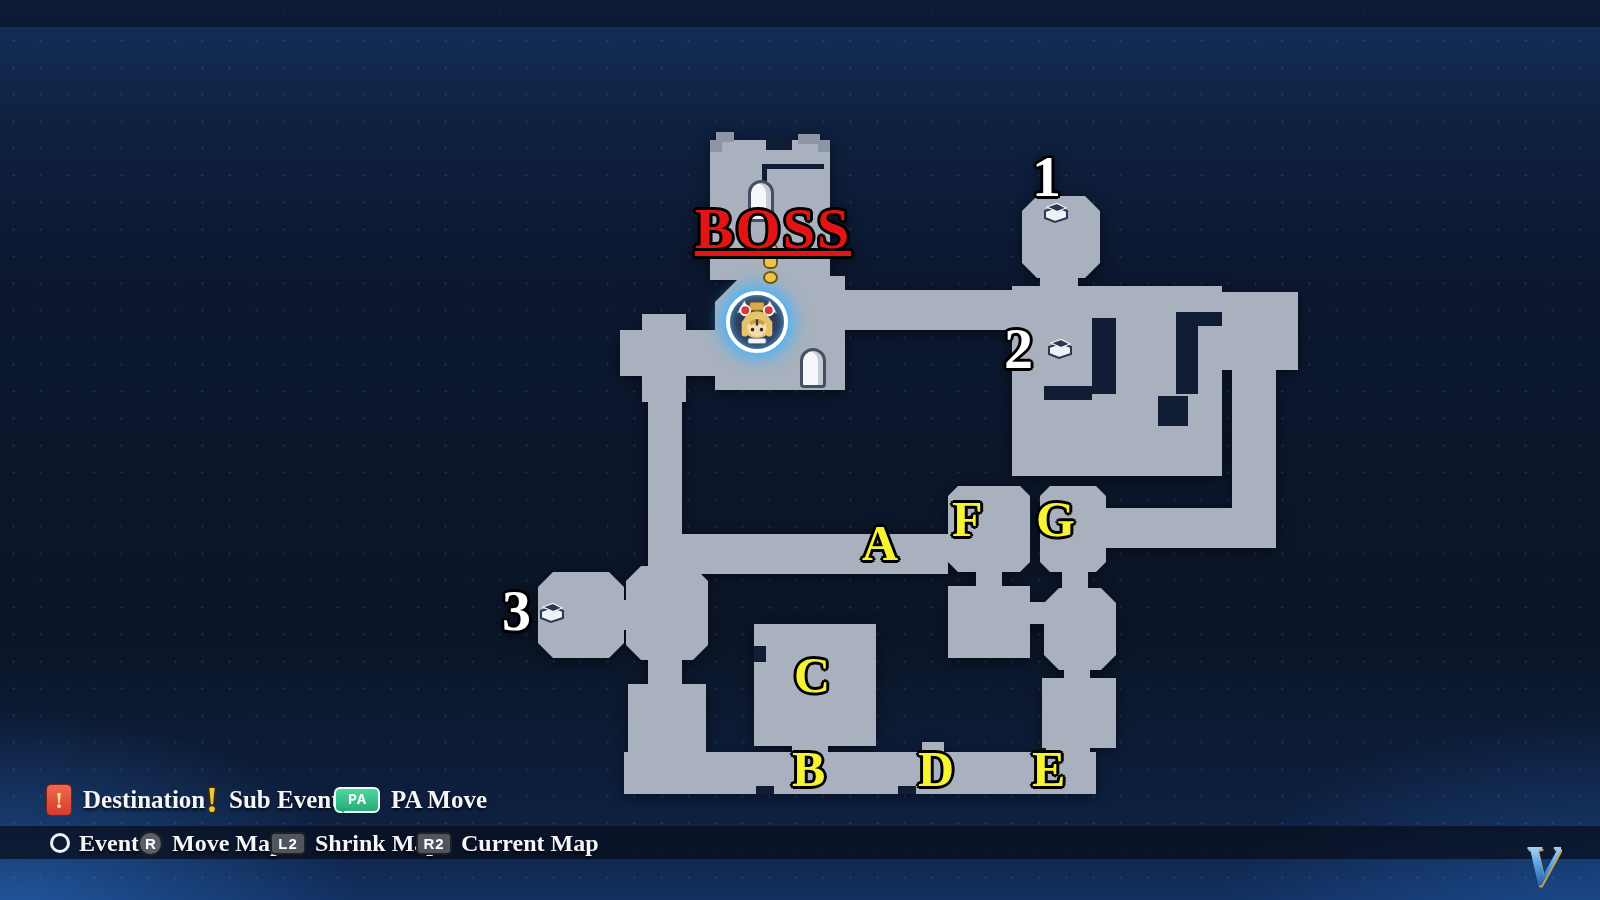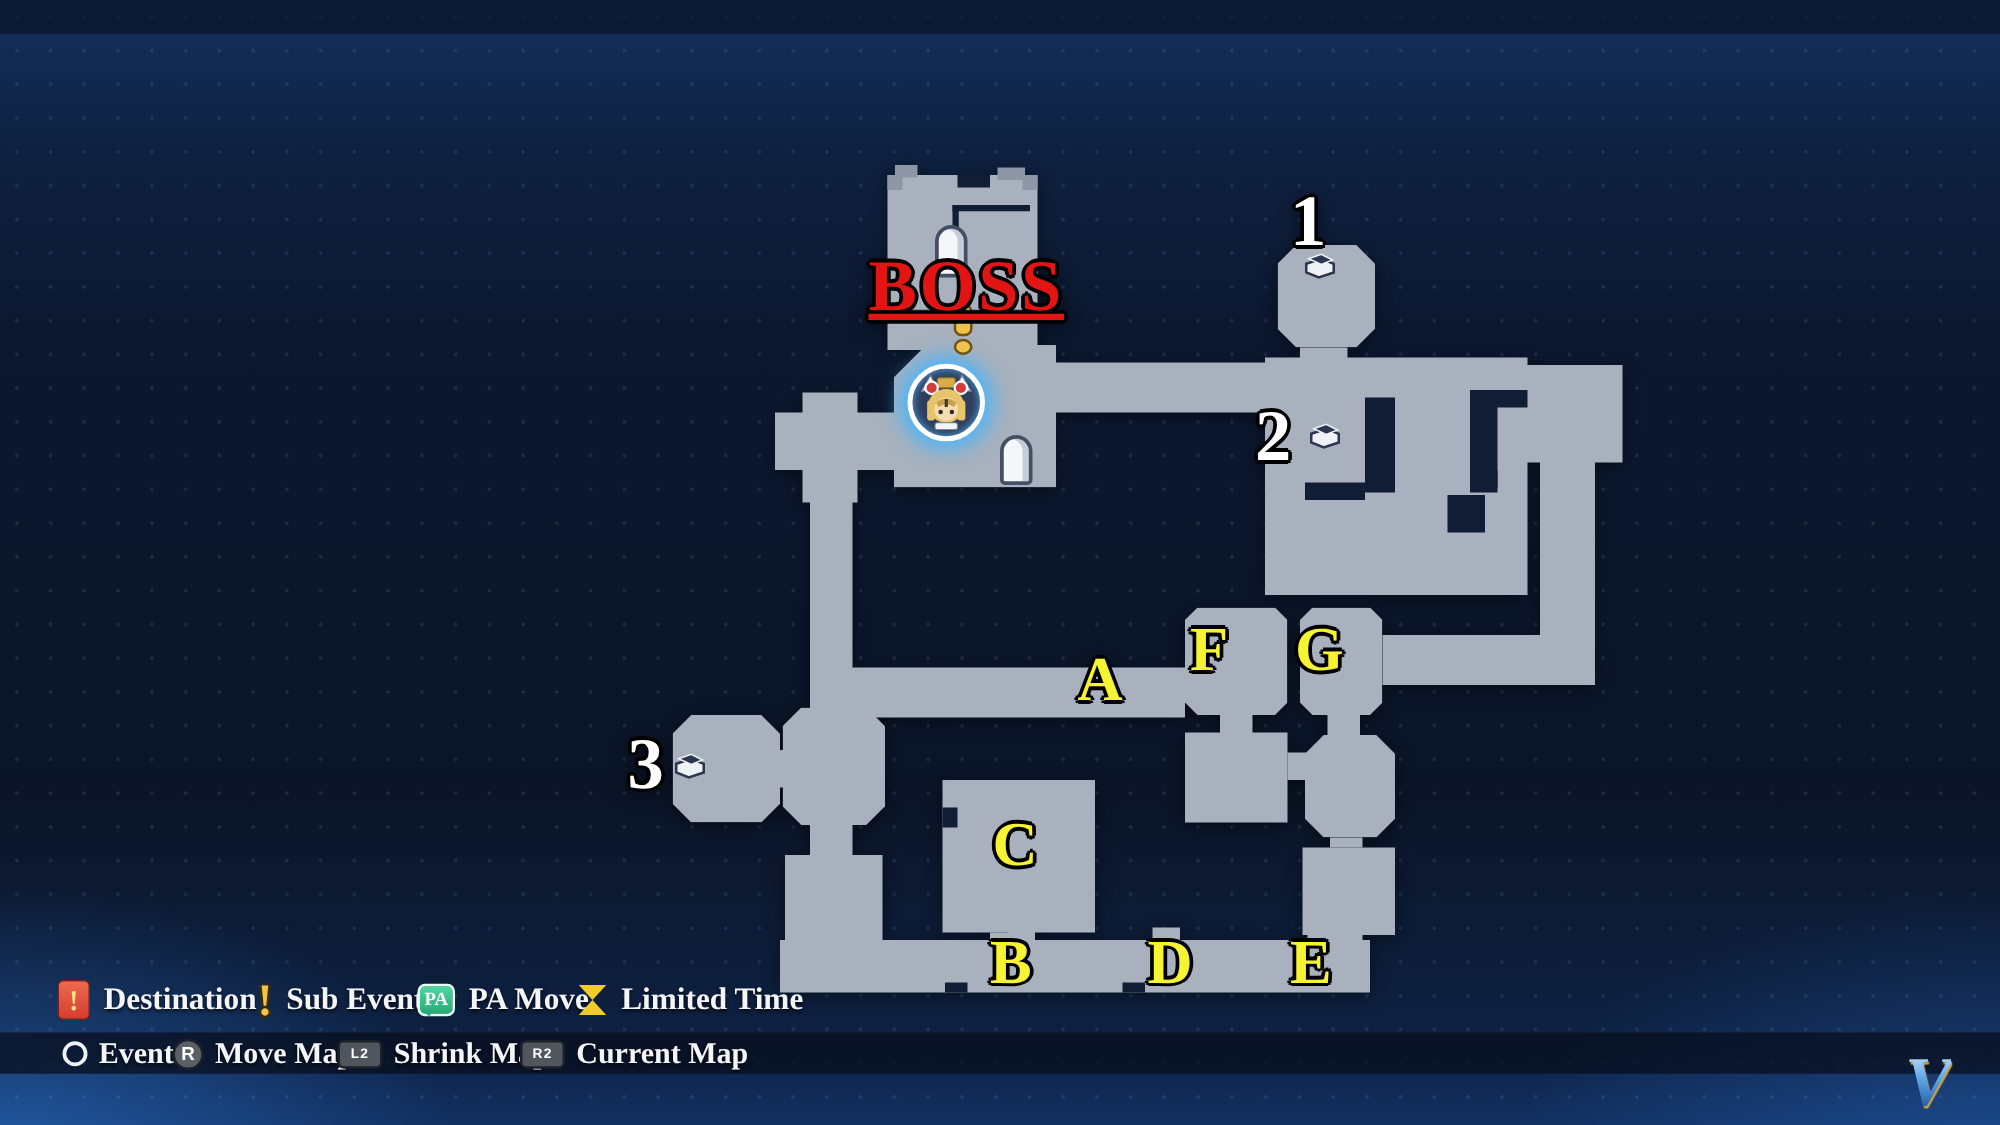--- a/index.html
+++ b/index.html
@@ -50,37 +50,37 @@
   .subev .bar{width:11px;height:22px;border-radius:6px;background:#eec34d;border:2px solid #6e5410;}
   .subev .dot{width:11px;height:9px;border-radius:50%;background:#eec34d;border:2px solid #6e5410;margin-top:2px;}
   
   .leg-item{position:absolute;top:783px;height:34px;display:flex;align-items:center;gap:11px;}
   .leg-label,.ctl-label{font-weight:bold;font-size:25px;color:#f3f5f9;text-shadow:0 2px 3px rgba(0,0,0,.85);}
   .badge-dest{width:24px;height:30px;border-radius:5px;background:linear-gradient(180deg,#ef6a4e,#d63c2e);
     border:1px solid #7e2014;display:flex;align-items:center;justify-content:center;
     color:#ffe08a;font-weight:bold;font-size:23px;line-height:1;}
   .glyph-sub{color:#f0c44a;font-weight:bold;font-size:36px;line-height:1;
     text-shadow:-2px 0 0 #3a2c05,2px 0 0 #3a2c05,0 -2px 0 #3a2c05,0 2px 0 #3a2c05;}
-  .badge-pa{position:relative;width:30px;height:26px;border-radius:6px;background:linear-gradient(180deg,#4fd6a0,#28ab77);
+  .badge-pa{position:relative;width:46px;height:26px;border-radius:6px;background:linear-gradient(180deg,#4fd6a0,#28ab77);
     border:2px solid #e9fff4;box-sizing:border-box;display:flex;align-items:center;justify-content:center;
-    color:#fff;font-family:Liberation Serif, serif;font-weight:bold;font-size:15px;}
+    color:#fff;font-family:Liberation Mono, monospace;font-weight:bold;font-size:15px;}
   .badge-pa::after{content:"";position:absolute;left:2px;bottom:-7px;border:5px solid transparent;border-top-color:#28ab77;}
   .hg{position:relative;width:24px;height:28px;}
   .hg::before{content:"";position:absolute;left:1px;top:2px;border-left:11px solid transparent;border-right:11px solid transparent;border-top:12px solid #f0cb2e;}
   .hg::after{content:"";position:absolute;left:1px;bottom:2px;border-left:11px solid transparent;border-right:11px solid transparent;border-bottom:12px solid #f0cb2e;}
   .ctl-band{position:absolute;left:0;top:826px;width:1600px;height:33px;background:rgba(8,14,28,.74);}
   .ctl-item{position:absolute;top:828px;height:30px;display:flex;align-items:center;gap:9px;}
   .ctl-label{font-size:24px;}
   .btn-circle{width:20px;height:20px;border-radius:50%;border:3px solid #eef1f6;box-sizing:border-box;}
   .btn-round{width:25px;height:25px;border-radius:50%;background:#596068;border:2px solid #1d2127;box-sizing:border-box;
     display:flex;align-items:center;justify-content:center;color:#fff;
     font-family:"Liberation Sans",sans-serif;font-weight:bold;font-size:15px;}
   .btn-rect{width:36px;height:23px;border-radius:5px;background:#50565e;border:2px solid #1d2127;box-sizing:border-box;
     display:flex;align-items:center;justify-content:center;color:#fff;
-    font-family:"Liberation Sans",sans-serif;font-weight:bold;font-size:11px;letter-spacing:1px;}
+    font-family:"Liberation Sans",sans-serif;font-weight:bold;font-size:15px;letter-spacing:1px;}
   .logo-v{
     position:absolute;left:1524px;top:838px;font-weight:bold;font-style:italic;font-size:56px;line-height:1;
     background:linear-gradient(180deg,#cfeaff 0%,#5da6e8 45%,#11448f 100%);
     -webkit-background-clip:text;background-clip:text;color:transparent;
     filter:drop-shadow(1px 2px 0 #c9a23f);
   }
 </style>
 </head>
 <body>
 
@@ -205,24 +205,20 @@
     <span class="leg-label">Destination</span>
   </div>
   <div class="leg-item" style="left:206px">
     <span class="glyph-sub">!</span>
     <span class="leg-label">Sub Event</span>
   </div>
   <div class="leg-item" style="left:334px">
     <span class="badge-pa">PA</span>
     <span class="leg-label">PA Move</span>
   </div>
-  <div class="leg-item" style="left:462px">
-    <span class="hg"></span>
-    <span class="leg-label">Limited Time</span>
-  </div>
 
   <div class="ctl-band"></div>
   <div class="ctl-item" style="left:50px">
     <span class="btn-circle"></span>
     <span class="ctl-label">Event</span>
   </div>
   <div class="ctl-item" style="left:138px">
     <span class="btn-round">R</span>
     <span class="ctl-label">Move Map</span>
   </div>

